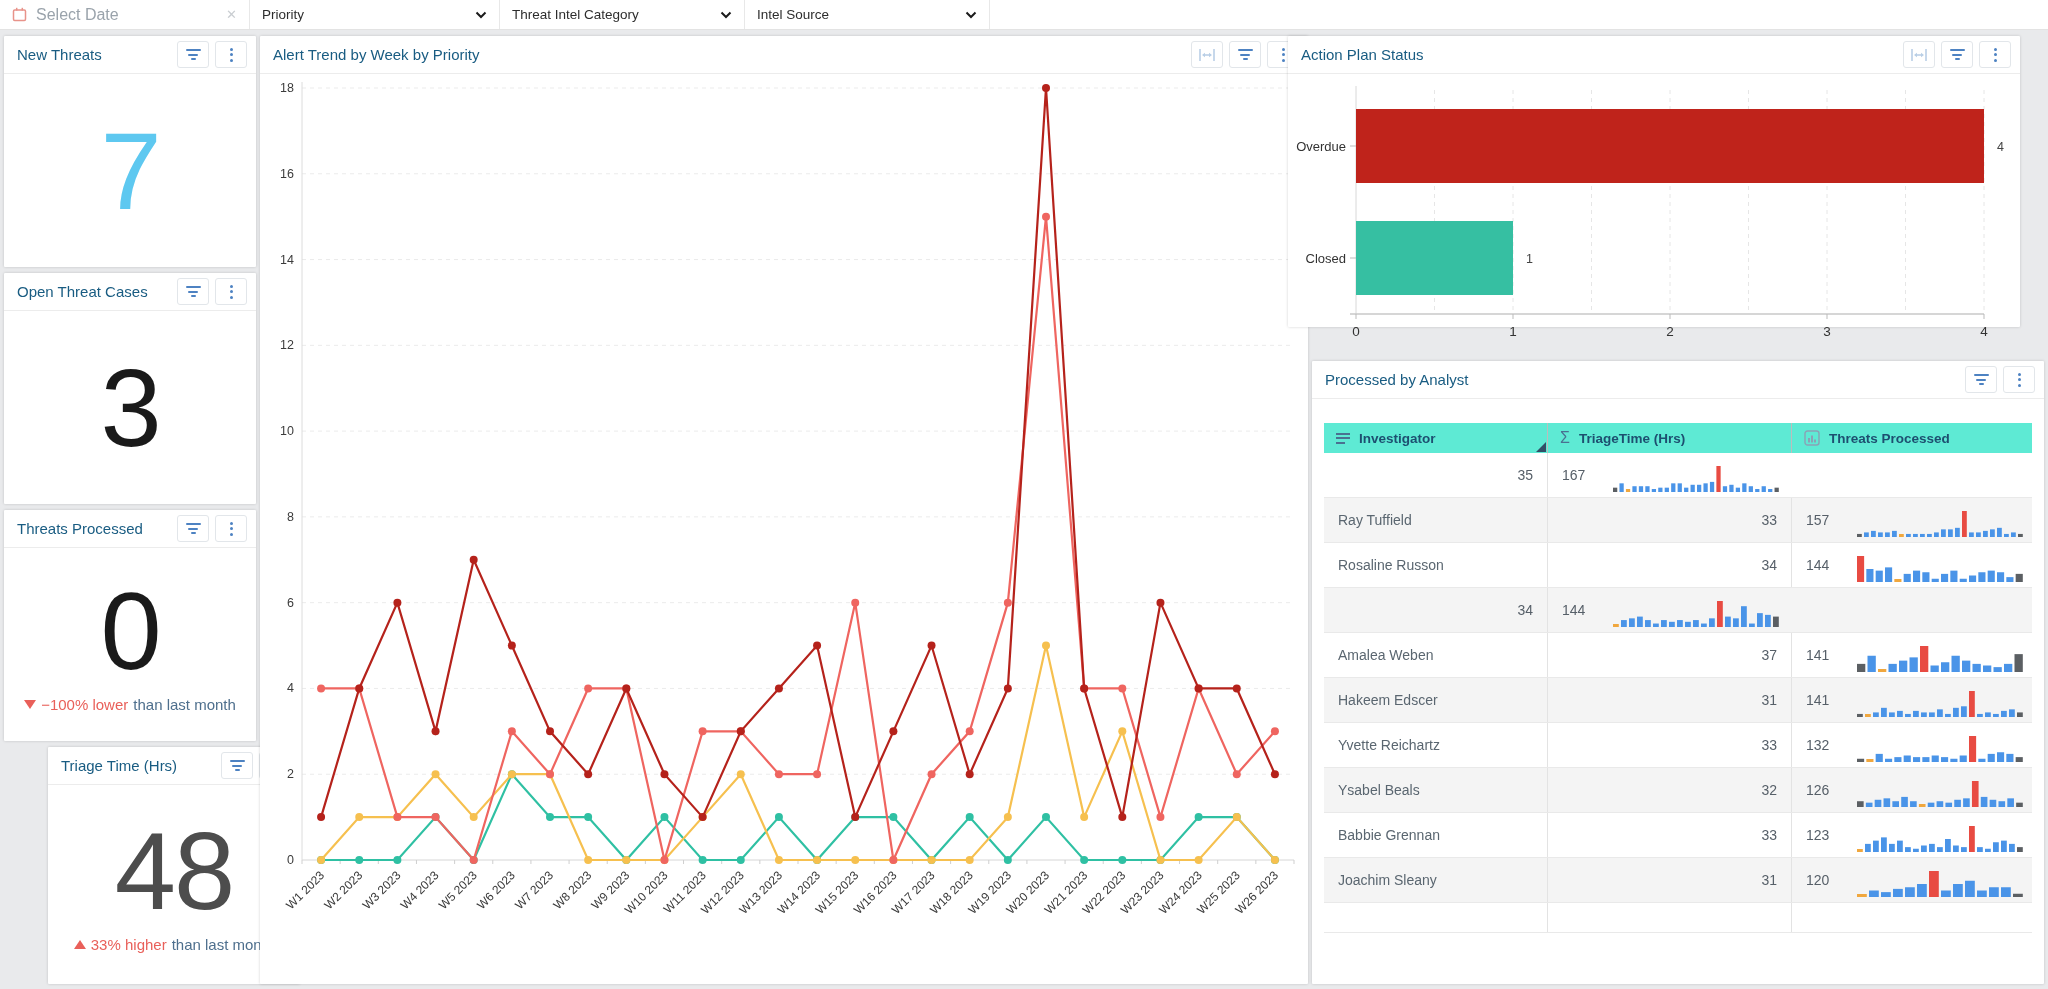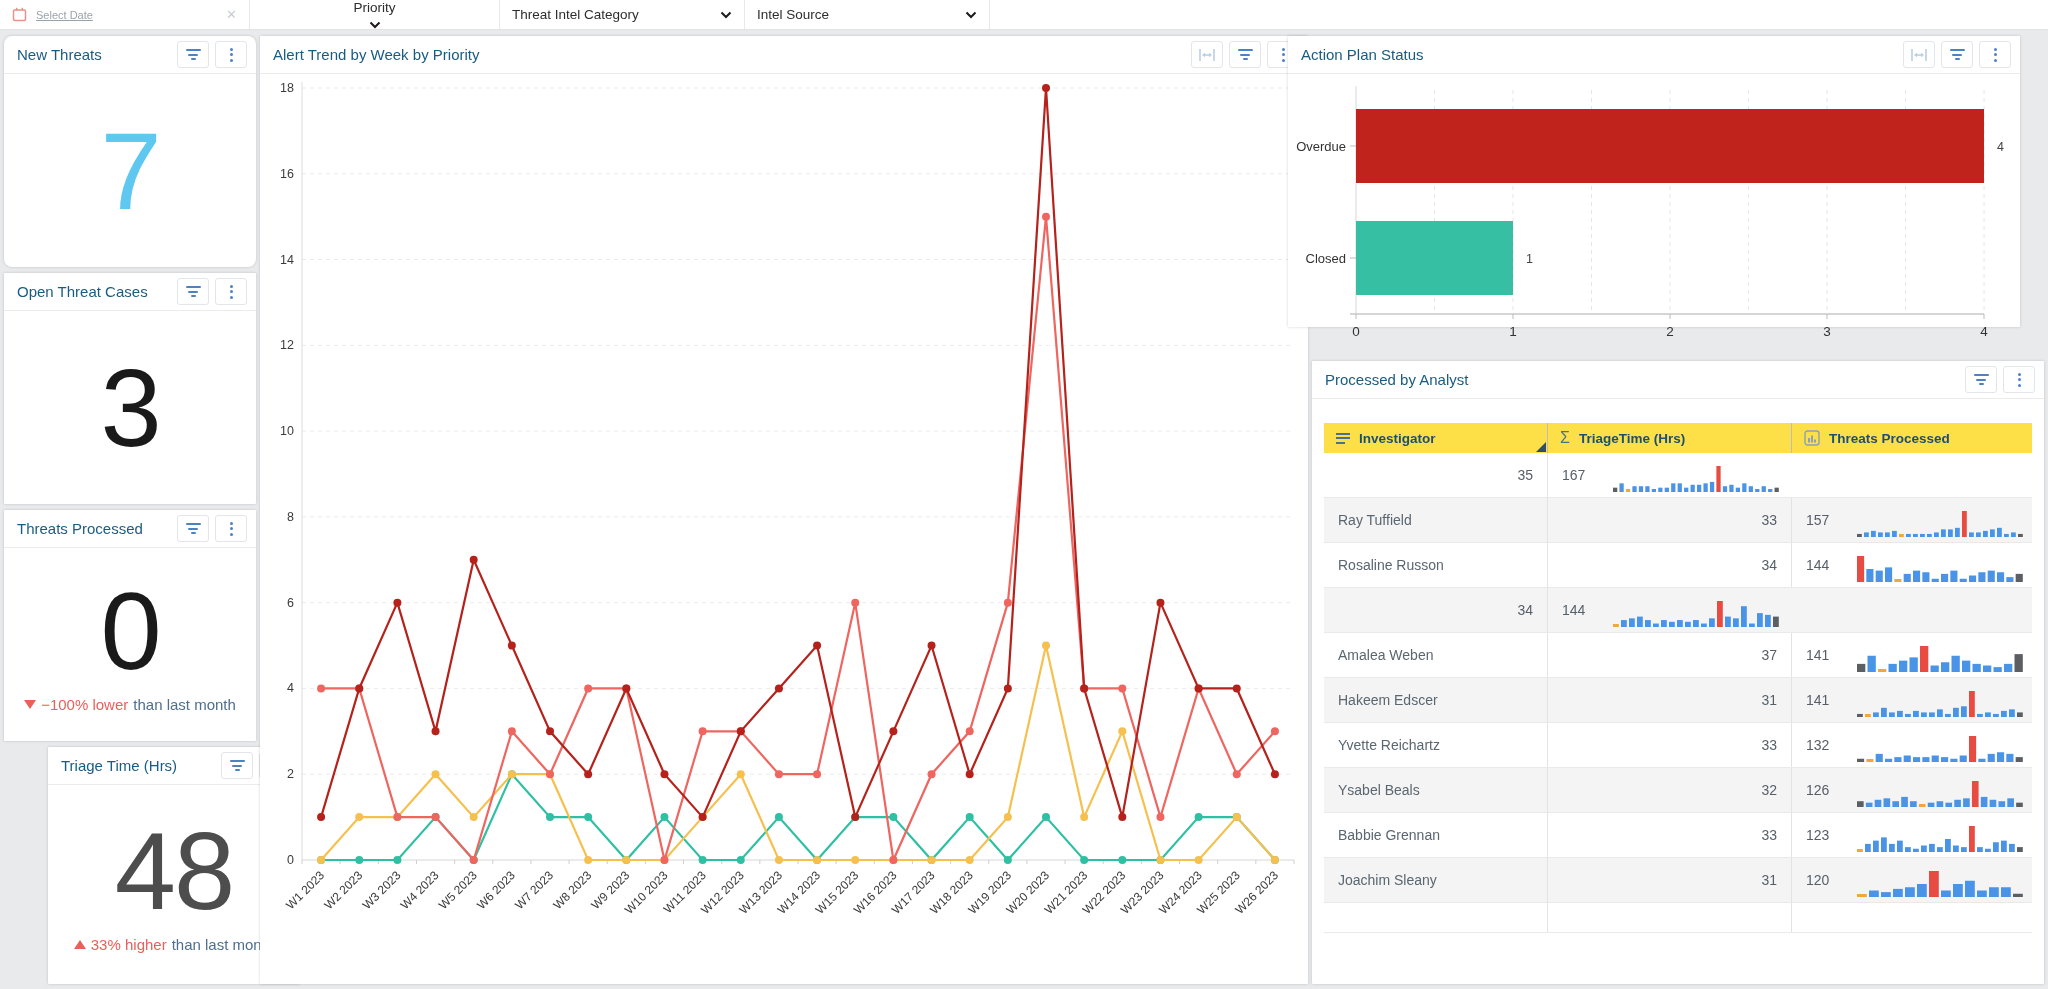--- a/index.html
+++ b/index.html
@@ -4,40 +4,40 @@
 <style>
   * { margin:0; padding:0; box-sizing:border-box; }
   html,body { width:2048px; height:989px; overflow:hidden; background:#e9eaec;
               font-family:"Liberation Sans","DejaVu Sans",sans-serif; }
 
   
   .topbar { position:absolute; left:0; top:0; width:2048px; height:30px; background:#fff;
             border-bottom:1px solid #e3e3e3; display:flex; align-items:stretch; }
   .filter { display:flex; align-items:center; padding:0 12px; border-right:1px solid #e8e8e8; cursor:pointer; }
   .f-date { width:250px; }
-  .f-dd1  { width:250px;flex-direction:column; } .f-dd2 { width:245px; } .f-dd3 { width:245px; }
-  .date-ph { color:#9aa3ab; font-size:11px; margin-left:9px; flex:1;text-decoration:underline; }
+  .f-dd1  { width:250px; } .f-dd2 { width:245px; } .f-dd3 { width:245px; }
+  .date-ph { color:#9aa3ab; font-size:16px; margin-left:9px; flex:1; }
   .date-clear { color:#c9cdd1; font-size:13px; }
   .dd-label { color:#2d2d2d; font-size:13.5px; flex:1; }
 
   
   .card { position:absolute; background:#fff; border-radius:1px; box-shadow:0 0 3px rgba(0,0,0,.18); }
   .card-h { height:38px; display:flex; align-items:center; justify-content:space-between;
             padding:0 9px 0 13px; border-bottom:1px solid #ececec; }
   .card-title { color:#195c82; font-size:15px; font-weight:500; white-space:nowrap; }
   .hbtns { display:flex; gap:6px; }
   .icon-btn { width:32px; height:27px; background:#fff; border:1px solid #e2e6ea; border-radius:3px;
               display:flex; align-items:center; justify-content:center; cursor:pointer; }
   .filter-ic { display:flex; flex-direction:column; align-items:center; gap:2.5px; }
   .filter-ic i { display:block; height:2px; background:#4d82c2; border-radius:1px; }
   .filter-ic i:nth-child(1){ width:15px; } .filter-ic i:nth-child(2){ width:10px; } .filter-ic i:nth-child(3){ width:5px; }
   .kebab-ic { display:flex; flex-direction:column; gap:2.5px; }
   .kebab-ic i { width:3px; height:3px; background:#4d82c2; border-radius:50%; }
 
-  #kpi1 { left:4px;  top:36px;  width:252px; height:231px;border-radius:8px; }
+  #kpi1 { left:4px;  top:36px;  width:252px; height:231px; }
   #kpi2 { left:4px;  top:273px; width:252px; height:231px; }
   #kpi3 { left:4px;  top:510px; width:252px; height:231px; }
   #kpi4 { left:4px;  top:747px; width:252px; height:237px;margin-left:44px; }
   .kpi-body { height:calc(100% - 38px); display:flex; flex-direction:column; align-items:center; justify-content:center; }
   .kpi-value { font-size:110px; line-height:1; letter-spacing:-2px; }
   .kpi-delta { margin-top:10px; font-size:15px; display:flex; align-items:center; gap:5px; white-space:nowrap; }
   .tri { width:0; height:0; display:inline-block; }
   .tri-down { border-left:6px solid transparent; border-right:6px solid transparent; border-top:9px solid #e9605a; }
   .tri-up   { border-left:6px solid transparent; border-right:6px solid transparent; border-bottom:9px solid #e9605a; }
   .delta-lead { color:#e9605a; } .delta-tail { color:#4e6f8d; }
@@ -47,21 +47,21 @@
   .lg-item { display:flex; align-items:center; gap:8px; cursor:pointer; }
   .lg-sw { width:12px; height:12px; border-radius:1px; }
   .lg-lb { font-size:13px; color:#333; }
 
   #barcard { left:1288px; top:36px; width:732px; height:291px; }
   #tblcard { left:1312px; top:361px; width:732px; height:623px; }
 
   
   .tbl { margin:24px 12px 0 12px; width:708px; font-size:14px; }
   .trow, .thead-row { display:grid; grid-template-columns:224px 244px 240px; }
-  .thead-row { background:#fde047; height:30px; }
+  .thead-row { background:#5eead4; height:30px; }
   .th { position:relative; display:flex; align-items:center; gap:9px; padding-left:12px;
         color:#1d4f70; font-weight:700; font-size:13.5px; border-right:1px solid #bdbdbd; cursor:pointer; }
   .th:last-child { border-right:none; }
   .lines-ic { display:flex; flex-direction:column; gap:2.5px; }
   .lines-ic i { display:block; height:2px; background:#4a7191; }
   .lines-ic i:nth-child(1){ width:14px; } .lines-ic i:nth-child(2){ width:14px; } .lines-ic i:nth-child(3){ width:9px; }
   .sigma-ic { font-size:16px; color:#4a7191; font-weight:400; }
   .sort-corner { position:absolute; right:1px; bottom:1px; width:0; height:0;
                  border-left:10px solid transparent; border-bottom:10px solid #324e66; }
   .trow { height:45px; border-bottom:1px solid #e9e9e9; }

